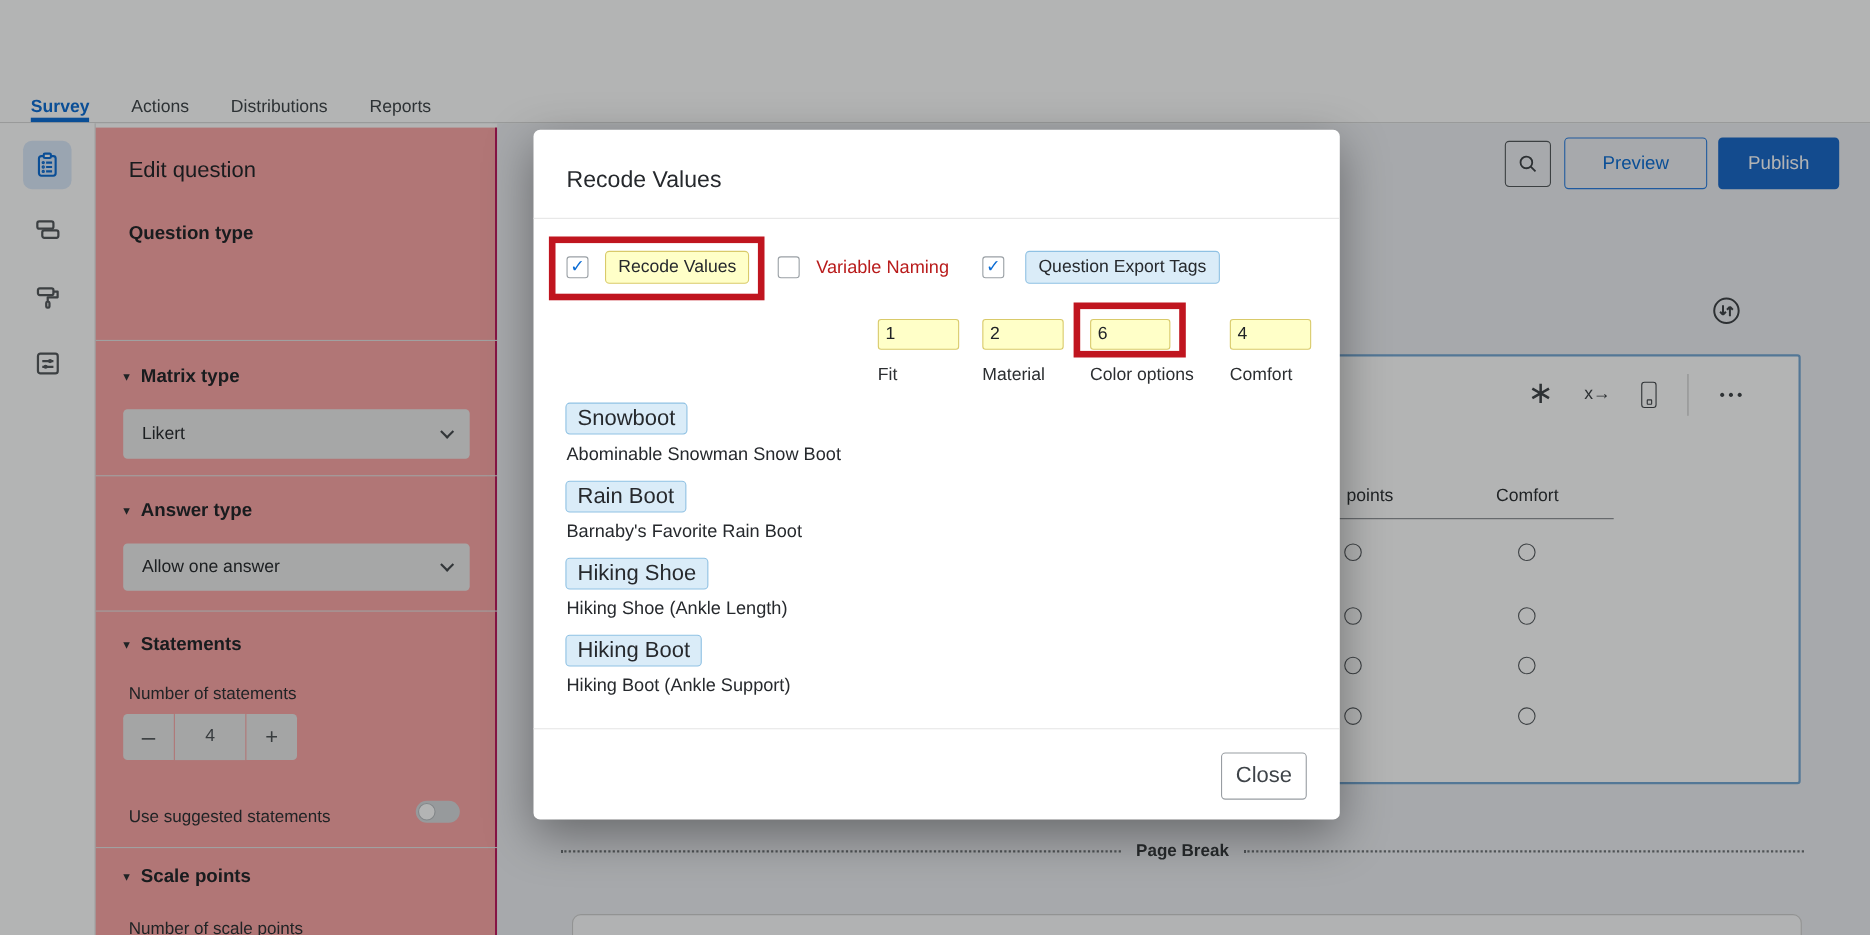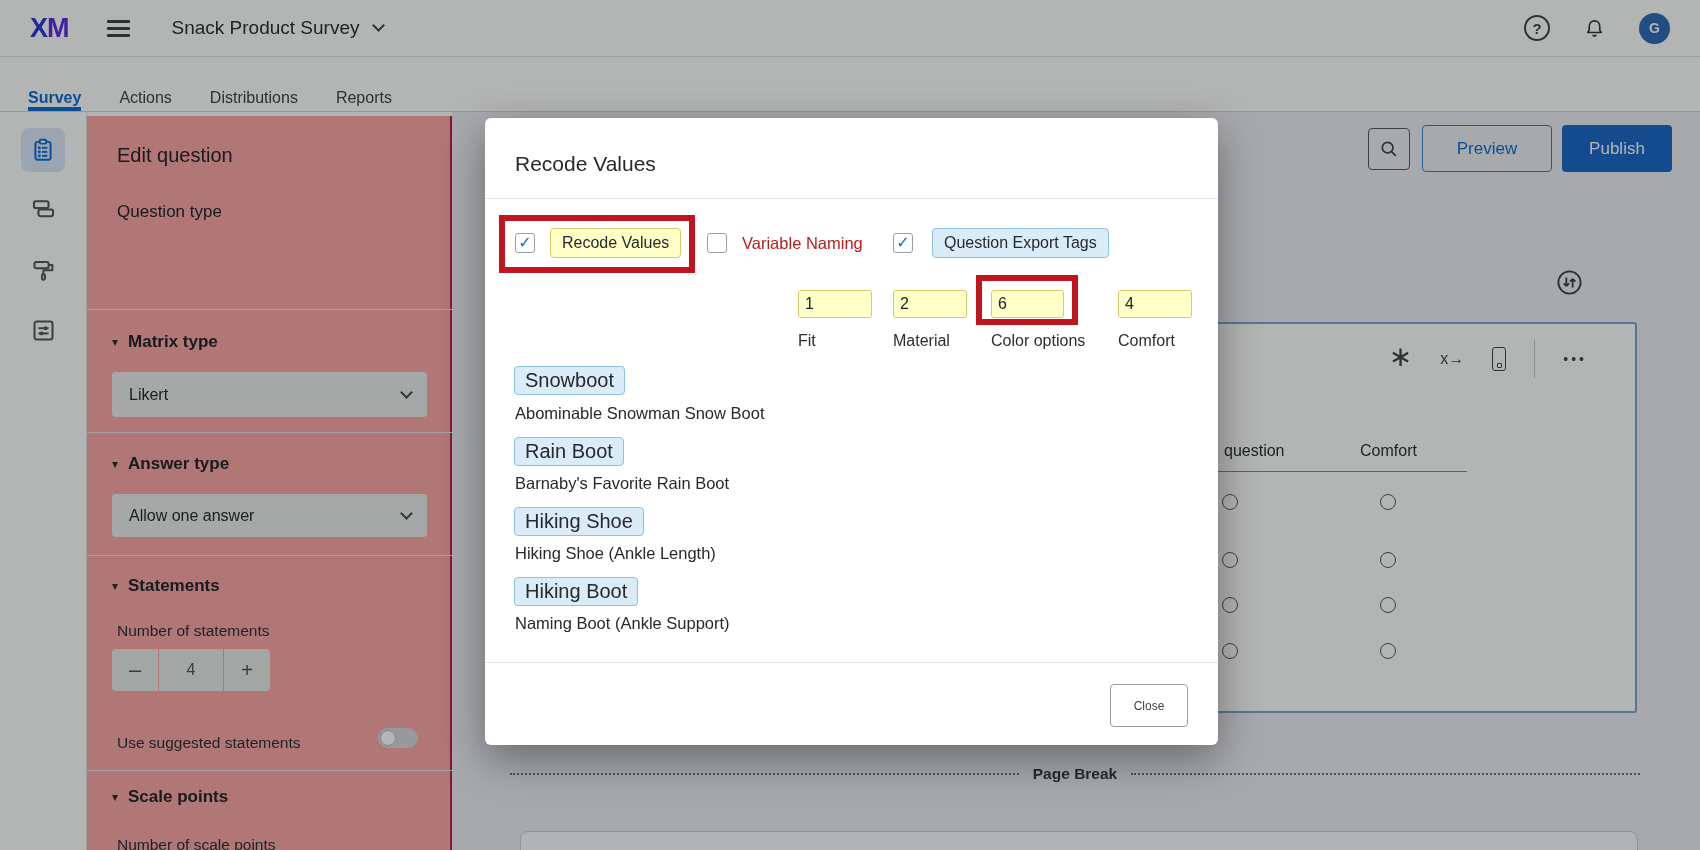--- a/index.html
+++ b/index.html
@@ -27,21 +27,21 @@
 
   
   .rail{position:absolute;left:0;top:112px;width:87px;height:738px;background:#fff;border-right:1px solid #ddd;}
   .rail-tile{position:absolute;left:21px;top:16px;width:44px;height:44px;border-radius:8px;background:#dbe9fb;display:flex;align-items:center;justify-content:center;cursor:pointer;}
   .rail-ic{position:absolute;left:30px;width:27px;height:27px;display:flex;align-items:center;justify-content:center;cursor:pointer;}
 
   
   .panel{position:absolute;left:87px;top:116px;width:365px;height:738px;background:#fca5a5;border-right:2px solid #be185d;}
   .panel .divider{position:absolute;left:0;width:365px;height:1px;background:#e4e4e4;}
   .p-title{position:absolute;left:30px;top:28px;font-size:20px;color:#202327;font-weight:500;}
-  .p-label{position:absolute;left:30px;font-size:17px;font-weight:400;color:#202327;}
+  .p-label{position:absolute;left:30px;font-size:17px;font-weight:700;color:#202327;}
   .sec-head{position:absolute;left:25px;display:flex;align-items:center;cursor:pointer;}
   .sec-head .tri{font-size:12px;color:#2b2e31;}
   .sec-head .txt{margin-left:10px;font-size:17px;font-weight:700;color:#202327;}
   .qtype-select{position:absolute;left:25px;top:121px;width:315px;height:51px;border:1.5px solid #2a7de1;border-radius:4px;display:flex;align-items:center;cursor:pointer;background:#fff;}
   .qtype-select .qtxt{margin-left:14px;font-size:18px;color:#0b6cd4;}
   .qtype-select .chev{border-color:#0b6cd4;margin-left:auto;margin-right:18px;margin-top:-4px;}
   .gselect{position:absolute;left:25px;width:315px;background:#ededed;border-radius:4px;display:flex;align-items:center;cursor:pointer;}
   .gselect .gtxt{margin-left:17px;font-size:16px;color:#26292c;}
   .gselect .chev{border-color:#45494d;margin-left:auto;margin-right:16px;margin-top:-4px;}
   .small-label{position:absolute;left:30px;font-size:15.5px;color:#2b2e31;}
@@ -86,51 +86,27 @@
   .cbx{position:absolute;top:115px;width:20px;height:20px;border:1.5px solid #9aa0a5;border-radius:3px;background:#fff;display:flex;align-items:center;justify-content:center;cursor:pointer;}
   .cbx .mark{color:#0b6cd4;font-size:16px;font-weight:700;line-height:16px;}
   .tag-yellow{position:absolute;top:110px;height:30px;display:flex;align-items:center;padding:0 11px;background:#ffffc8;border:1px solid #d9ca6a;border-radius:4px;font-size:16px;color:#26292d;cursor:pointer;}
   .tag-blue{background:#daecf8;border:1px solid #8fc1e3;border-radius:4px;color:#26292d;cursor:pointer;}
   .opt-tag-blue{position:absolute;top:110px;height:30px;display:flex;align-items:center;padding:0 11px;font-size:16px;}
   .cb-label{position:absolute;top:116px;font-size:16.5px;color:#b91c1c;}
   .rin{position:absolute;top:172px;width:74px;height:28px;background:#ffffc8;border:1px solid #d9ca6a;border-radius:3px;font-size:16px;color:#202327;padding:0 6px;z-index:6;}
   .rlabel{position:absolute;top:214px;font-size:16px;color:#2b2e31;}
   .srow-tag{position:absolute;left:29px;height:29px;display:flex;align-items:center;padding:0 10px;font-size:20px;}
   .srow-desc{position:absolute;left:30px;font-size:16.5px;color:#26292d;}
-  .close-btn{position:absolute;left:625px;top:566px;width:78px;height:43px;background:#fff;border:1px solid #989da2;border-radius:4px;font-size:12px;color:#3f4449;display:flex;align-items:center;justify-content:center;cursor:pointer;}
+  .close-btn{position:absolute;left:625px;top:566px;width:78px;height:43px;background:#fff;border:1px solid #989da2;border-radius:4px;font-size:20px;color:#3f4449;display:flex;align-items:center;justify-content:center;cursor:pointer;}
 </style>
 </head>
 <body>
 
 <div id="stage">
 
-  <div class="topbar">
-    <div class="logo"><span class="lx">X</span><span class="lm">M</span></div>
-    <div class="hamburger">
-        <i></i>
-        <i></i>
-        <i></i>
-      </div>
-    <div class="survey-title">Snack Product Survey</div>
-    <span class="chev title-chev"></span>
-    <div class="top-right">
-      <div class="help-circle">
-          <span>?</span>
-        </div>
-      <span class="bell">
-        <svg width="23" height="23" viewBox="0 0 24 24" fill="none" stroke="#2f3337" stroke-width="1.7" stroke-linejoin="round">
-            <path d="M12 4 C8.7 4 6.5 6.6 6.5 10 v3.6 L5 16.2 h14 l-1.5 -2.6 V10 C17.5 6.6 15.3 4 12 4 Z"></path>
-            <path d="M10.2 18.6 a1.9 1.9 0 0 0 3.6 0"></path>
-          </svg>
-      </span>
-      <div class="avatar">
-          <span>G</span>
-        </div>
-    </div>
-  </div>
 
   <div class="tabbar">
     <div class="tab active">Survey</div>
     <div class="tab">Actions</div>
     <div class="tab">Distributions</div>
     <div class="tab">Reports</div>
   </div>
 
   <div class="rail">
     <div class="rail-tile">
@@ -236,21 +212,21 @@
     </span>
 
     <div class="qblock">
       <div class="qtools">
         <span class="star">∗</span>
         <span class="skip">x→</span>
         <span class="phone-ic"></span>
         <span class="vline"></span>
         <span class="dots">•••</span>
       </div>
-      <div class="colhead" style="left:717px;">question</div>
+      <div class="colhead" style="left:717px;">points</div>
       <div class="colhead" style="left:853px;">Comfort</div>
       <div class="col-underline"></div>
       <span class="radio" style="left:715px;top:170px;"></span>
       <span class="radio" style="left:873px;top:170px;"></span>
       <span class="radio" style="left:715px;top:228px;"></span>
       <span class="radio" style="left:873px;top:228px;"></span>
       <span class="radio" style="left:715px;top:273px;"></span>
       <span class="radio" style="left:873px;top:273px;"></span>
       <span class="radio" style="left:715px;top:319px;"></span>
       <span class="radio" style="left:873px;top:319px;"></span>
@@ -294,19 +270,19 @@
     <div class="rlabel" style="left:506px;">Color options</div>
     <div class="rlabel" style="left:633px;">Comfort</div>
 
     <div class="srow-tag tag-blue" style="top:248px;">Snowboot</div>
     <div class="srow-desc" style="top:286px;">Abominable Snowman Snow Boot</div>
     <div class="srow-tag tag-blue" style="top:319px;">Rain Boot</div>
     <div class="srow-desc" style="top:356px;">Barnaby's Favorite Rain Boot</div>
     <div class="srow-tag tag-blue" style="top:389px;">Hiking Shoe</div>
     <div class="srow-desc" style="top:426px;">Hiking Shoe (Ankle Length)</div>
     <div class="srow-tag tag-blue" style="top:459px;">Hiking Boot</div>
-    <div class="srow-desc" style="top:496px;">Naming Boot (Ankle Support)</div>
+    <div class="srow-desc" style="top:496px;">Hiking Boot (Ankle Support)</div>
 
     <div class="m-div" style="top:544px;"></div>
     <div class="close-btn">Close</div>
   </div>
 
 </div>
 
 </body></html>

